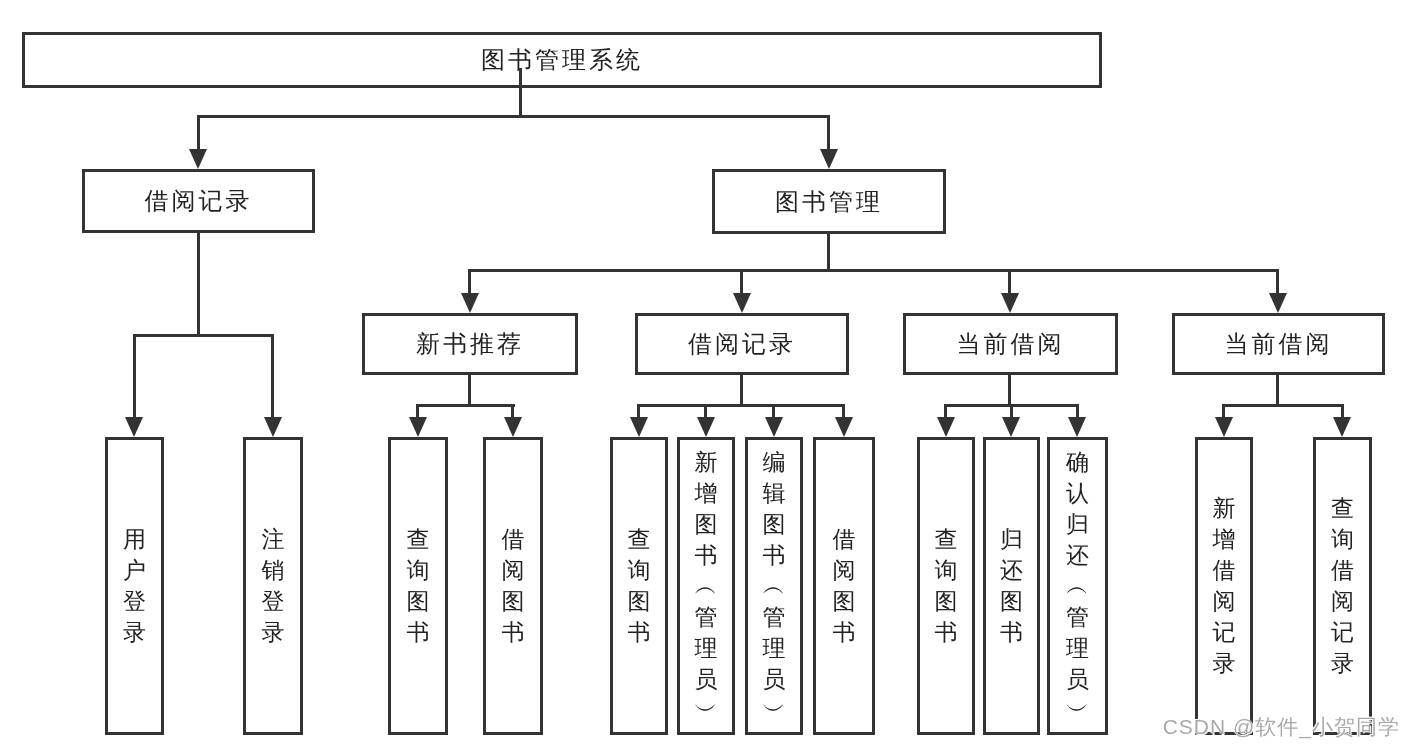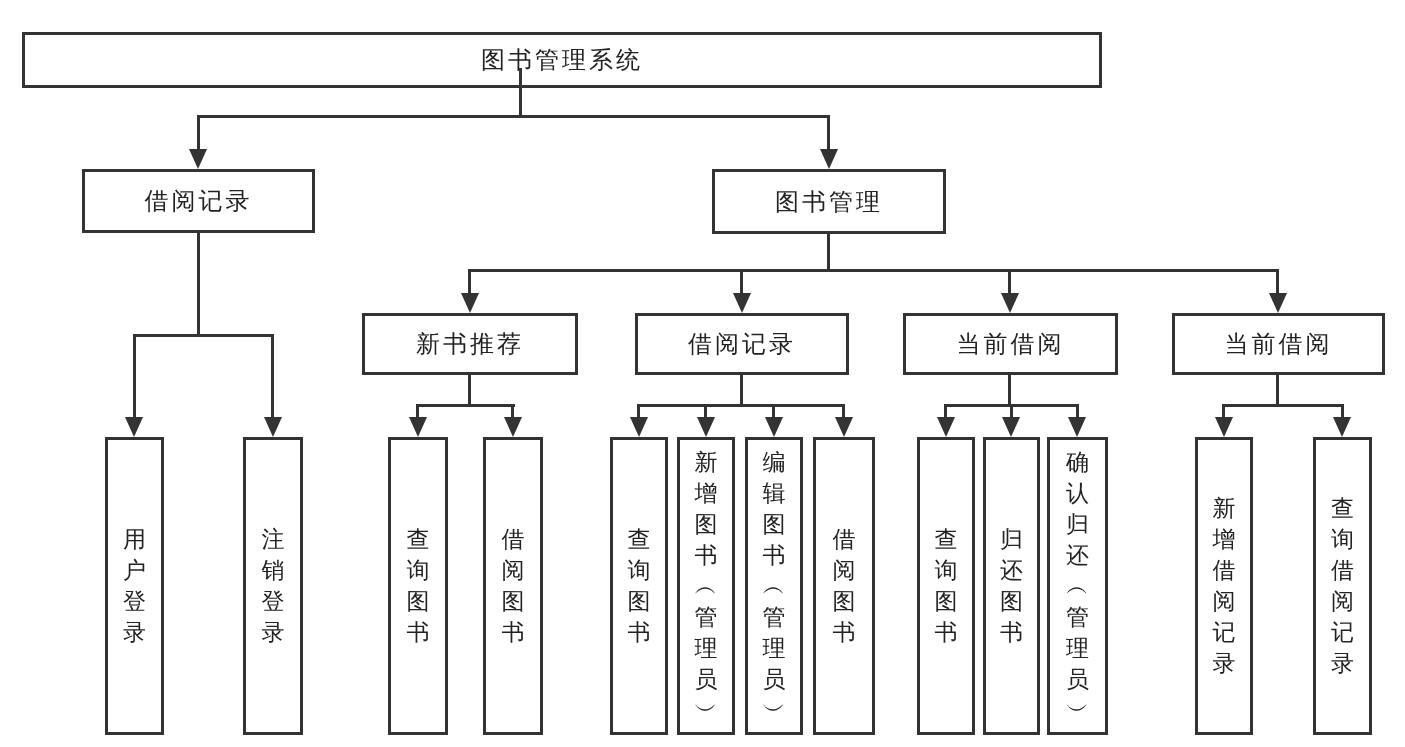--- a/index.html
+++ b/index.html
@@ -251,14 +251,15 @@
   <div class="vline" style="left:1076px;top:404px;height:16px;"></div>
   <div class="arr" style="left:1068px;top:417px;"></div>
 
   <div class="vline" style="left:1276px;top:375px;height:32px;"></div>
   <div class="hline" style="left:1222px;top:404px;width:122px;"></div>
   <div class="vline" style="left:1222px;top:404px;height:16px;"></div>
   <div class="arr" style="left:1215px;top:417px;"></div>
   <div class="vline" style="left:1341px;top:404px;height:16px;"></div>
   <div class="arr" style="left:1333px;top:417px;"></div>
 
+  <div class="watermark">CSDN @软件_小贺同学</div>
 
 </div>
 
 </body></html>

